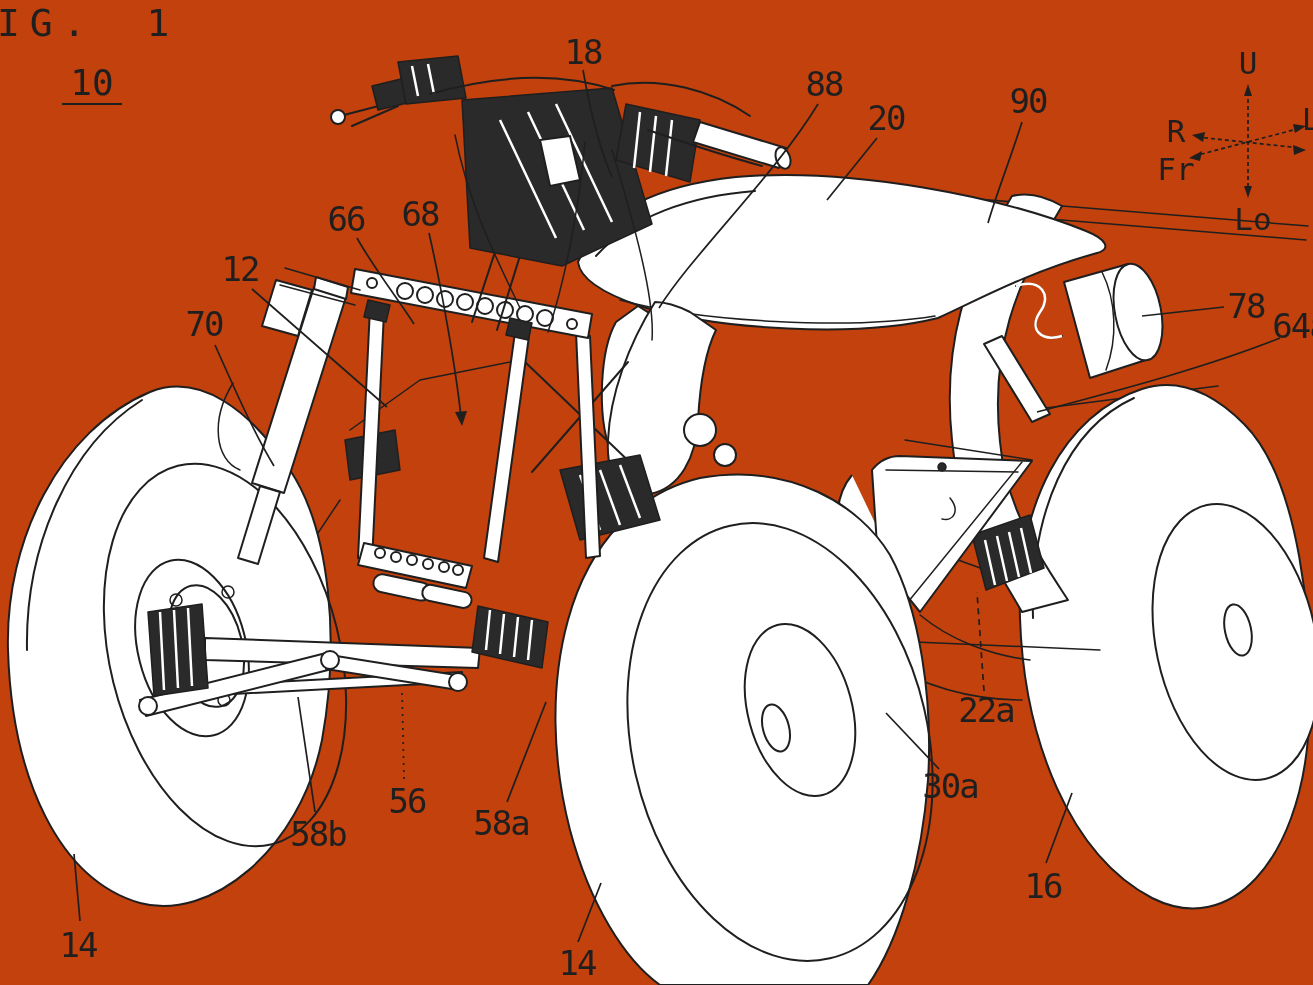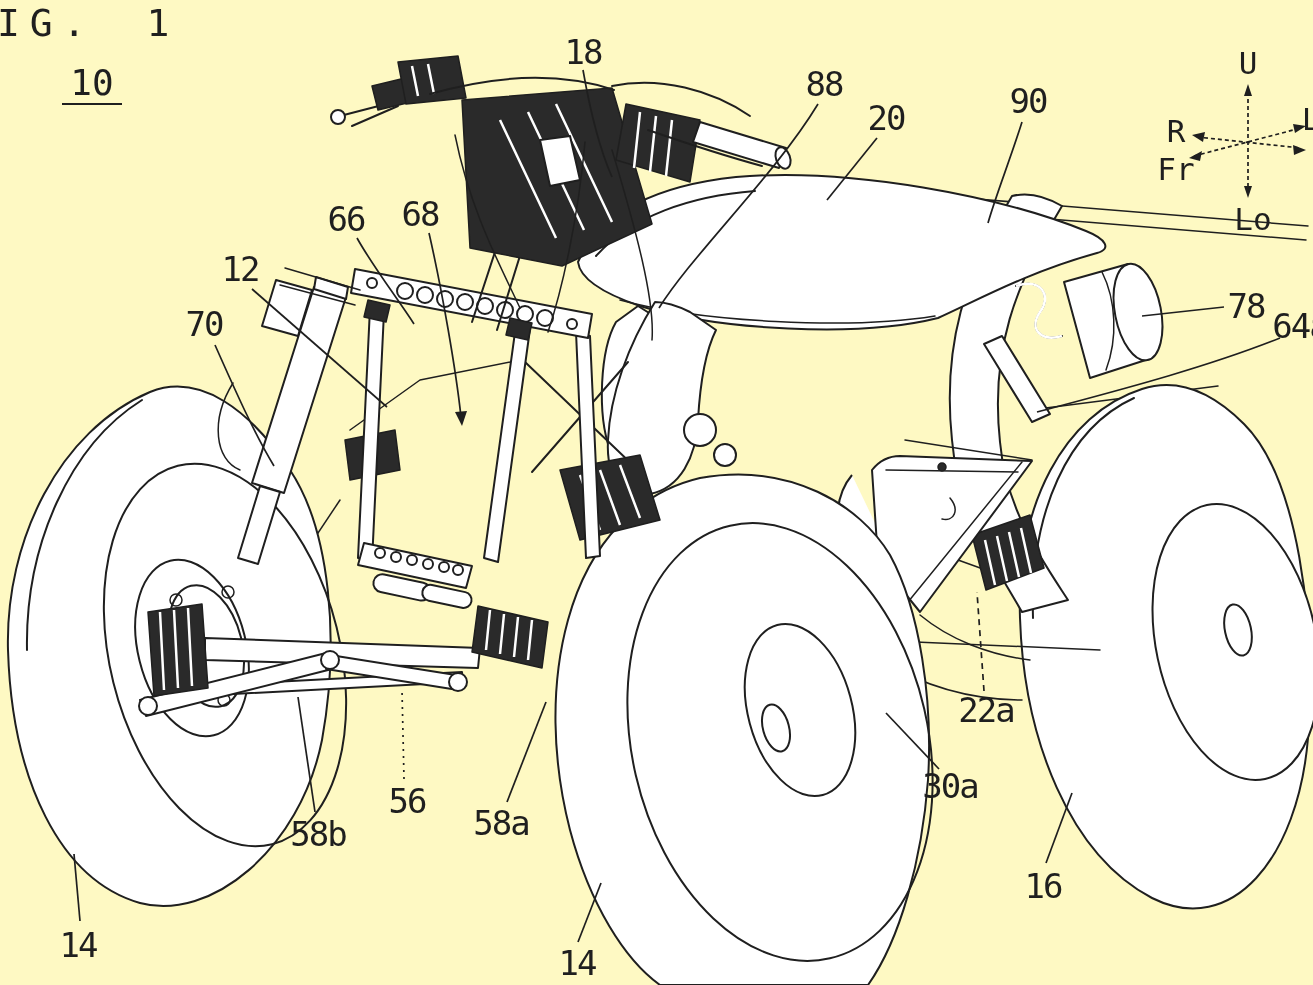--- a/index.html
+++ b/index.html
@@ -1,19 +1,19 @@
 <!DOCTYPE html>
 <html><head>
 <meta charset="utf-8">
 <style>
   html,body{margin:0;padding:0;background:#fff;}
   #canvas{
     position:relative;
     width:1313px;height:985px;
-    background:#fef9c3;
+    background:#c2410c;
     overflow:hidden;
     font-family:"DejaVu Sans Mono", monospace;
   }
   svg text{
     font-family:"DejaVu Sans Mono", monospace;
     fill:#1f1f1f;
   }
   .ref-label{font-size:34px;letter-spacing:-2px;}
   .fig-title{font-size:38px;letter-spacing:10px;word-spacing:18px;}
   .fig-num{font-size:36px;}

